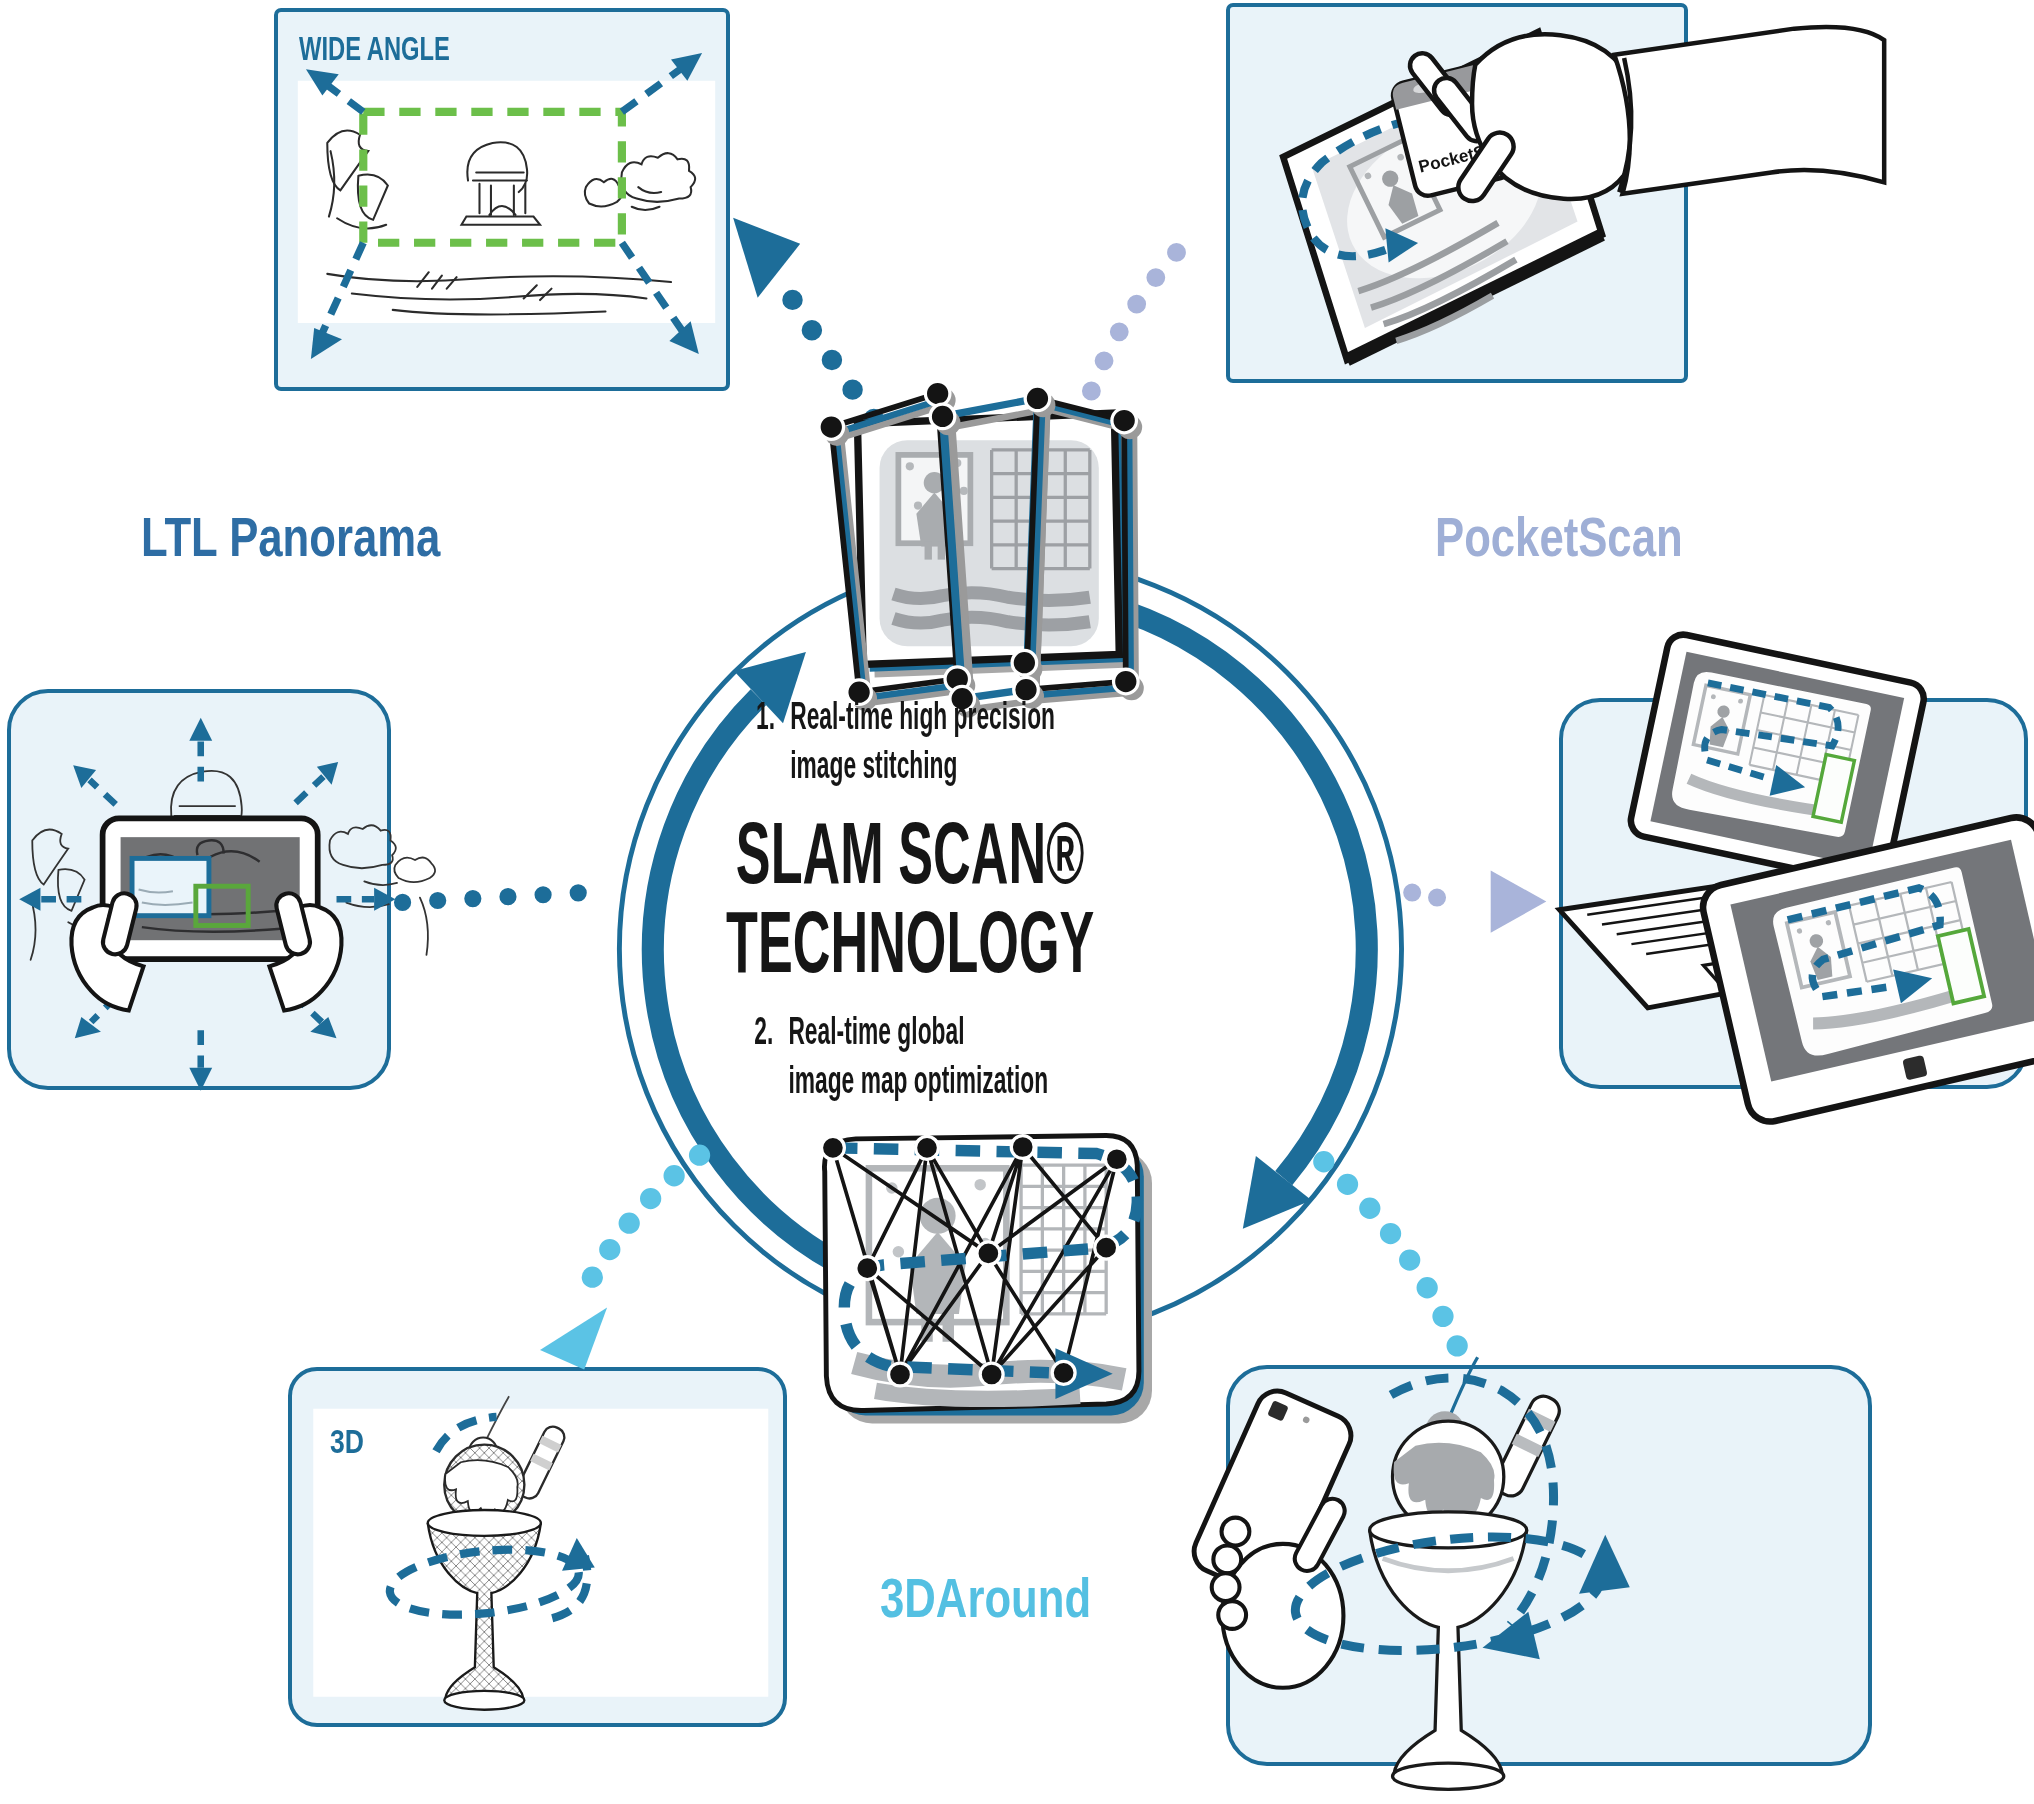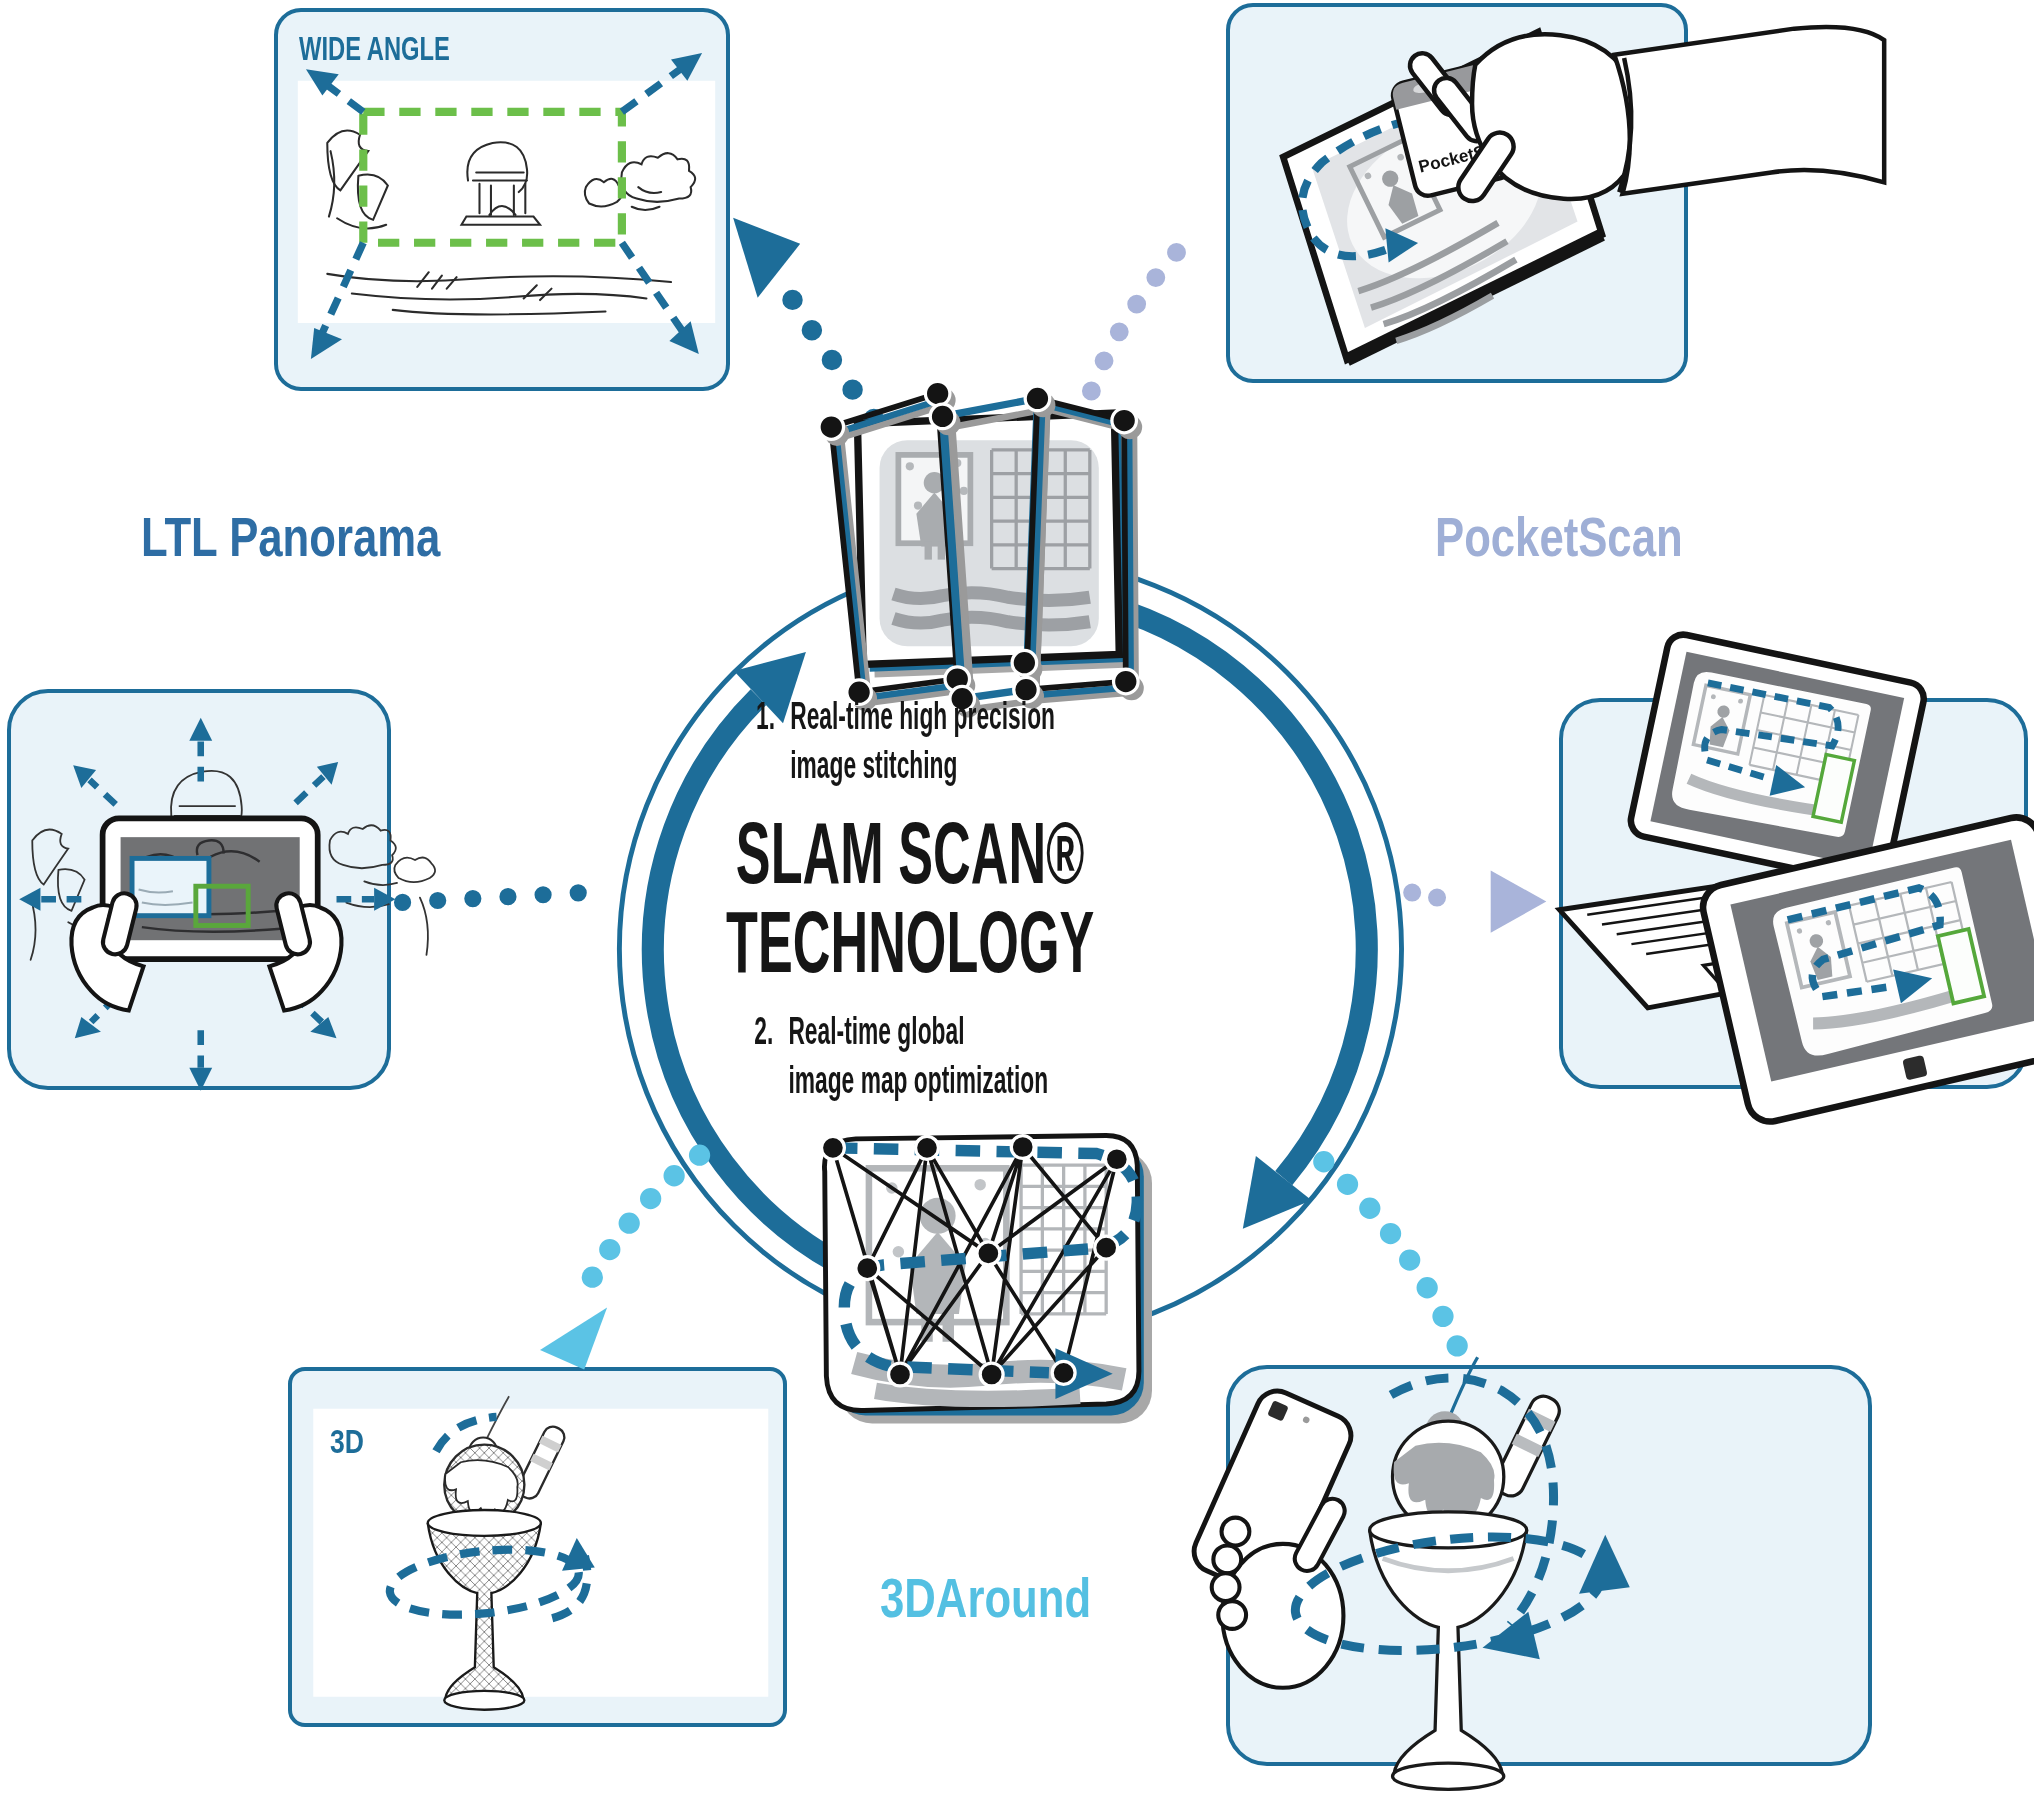--- a/index.html
+++ b/index.html
@@ -1,22 +1,22 @@
 <!DOCTYPE html>
 <html style="font-size:13px"><head>
 <meta charset="utf-8">
 <style>
   html,body{margin:0;padding:0;background:#fff;}
   .canvas{position:relative;width:2034px;height:1804px;background:#fff;overflow:hidden;
           font-family:"Liberation Sans",sans-serif;}
-  .panel{position:absolute;background:#e9f3f9;border:4.1px solid #1d6d99;border-radius:27px;z-index:1;}
+  .panel{position:absolute;background:#e9f3f9;border:4.1px solid #1d6d99;border-radius:7px;z-index:1;}
   .panel svg{position:absolute;left:0;top:0;overflow:visible;}
   #panel-wide-angle{left:274px;top:8.2px;width:448px;height:375px;}
   #panel-ltl{left:6.5px;top:689px;width:376px;height:393px;border-radius:41px;}
-  #panel-3d{left:288px;top:1367px;width:491px;height:352px;border-radius:17px;}
+  #panel-3d{left:288px;top:1367px;width:491px;height:352px;border-radius:29px;}
   #panel-pocketscan{left:1226px;top:2.5px;width:454px;height:372px;}
   #panel-devices{left:1559px;top:698px;width:461px;height:383px;border-radius:41px;}
   #panel-3daround{left:1226px;top:1365px;width:638px;height:393px;border-radius:41px;}
   .overlay{position:absolute;left:0;top:0;z-index:5;pointer-events:none;}
   .label{position:absolute;font-weight:bold;white-space:nowrap;transform:scaleX(.78);
          transform-origin:0 0;z-index:6;}
   #label-ltl{left:141px;top:504px;font-size:56px;color:#2e6da4;}
   #label-pocketscan{left:1435px;top:504px;font-size:56px;color:#9fafd6;}
   #label-3daround{left:880px;top:1565px;font-size:56px;color:#54c0e2;}
   #label-wideangle{position:absolute;left:21px;top:18px;font-size:33px;color:#1d6d99;

